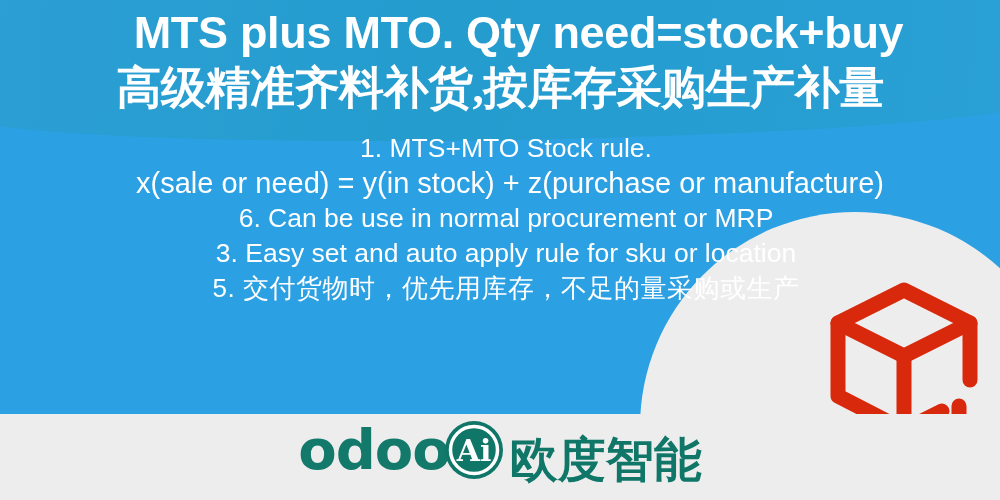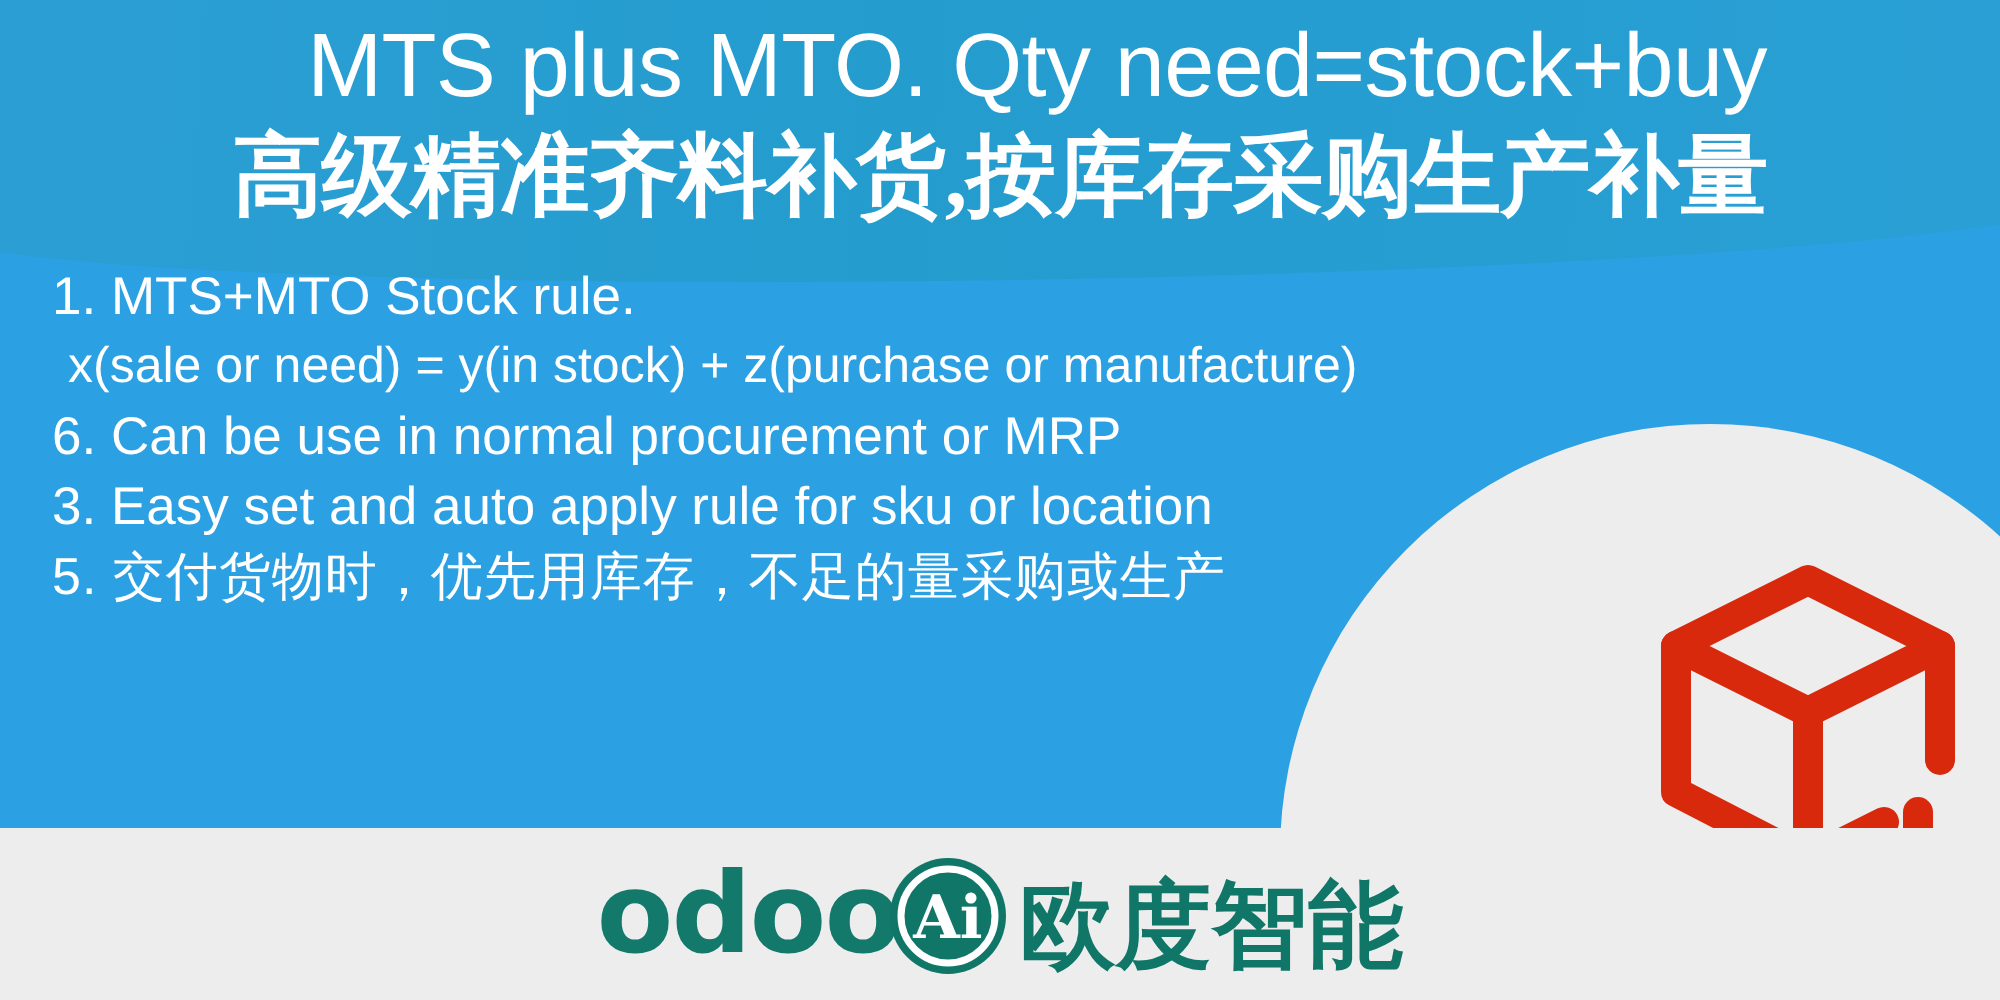--- a/index.html
+++ b/index.html
@@ -69,21 +69,21 @@
     position: absolute;
     left: 0;
     top: 6px;
     width: 1000px;
     z-index: 4;
     text-align: center;
     pointer-events: none;
   }
   .title-en {
     font-size: 45px;
-    font-weight: normal;
+    font-weight: bold;
     color: #ffffff;
     letter-spacing: -0.3px;
     line-height: 54px;
     white-space: nowrap;
     padding-left: 37px;
   }
   .title-cn {
     font-size: 45px;
     font-weight: bold;
     color: #ffffff;
@@ -93,30 +93,31 @@
     font-family: Liberation Serif, serif;
   }
 
   
   .body-text {
     position: absolute;
     left: 26px;
     top: 131px;
     width: 960px;
     z-index: 5;
+    text-align: center;
   }
   .line {
     color: #ffffff;
     font-size: 26.5px;
     line-height: 35px;
     white-space: nowrap;
     font-weight: 400;
   }
   .line.eq {
-    font-size: 25px;
+    font-size: 29px;
     margin-left: 8px;
   }
   .line.cn {
     font-size: 26px;
     letter-spacing: 0.5px;
   }
 
   
   .cube-icon {
     position: absolute;
@@ -129,21 +130,20 @@
 
   
   .logo {
     position: absolute;
     left: 0;
     top: 420px;
     width: 1000px;
     height: 76px;
     z-index: 7;
     display: flex;
-    align-items: center;
     justify-content: center;
   }
   .logo-odoo {
     font-family: "DejaVu Sans", sans-serif;
     font-size: 56px;
     font-weight: bold;
     color: #13796b;
     letter-spacing: -1px;
     line-height: 60px;
   }

